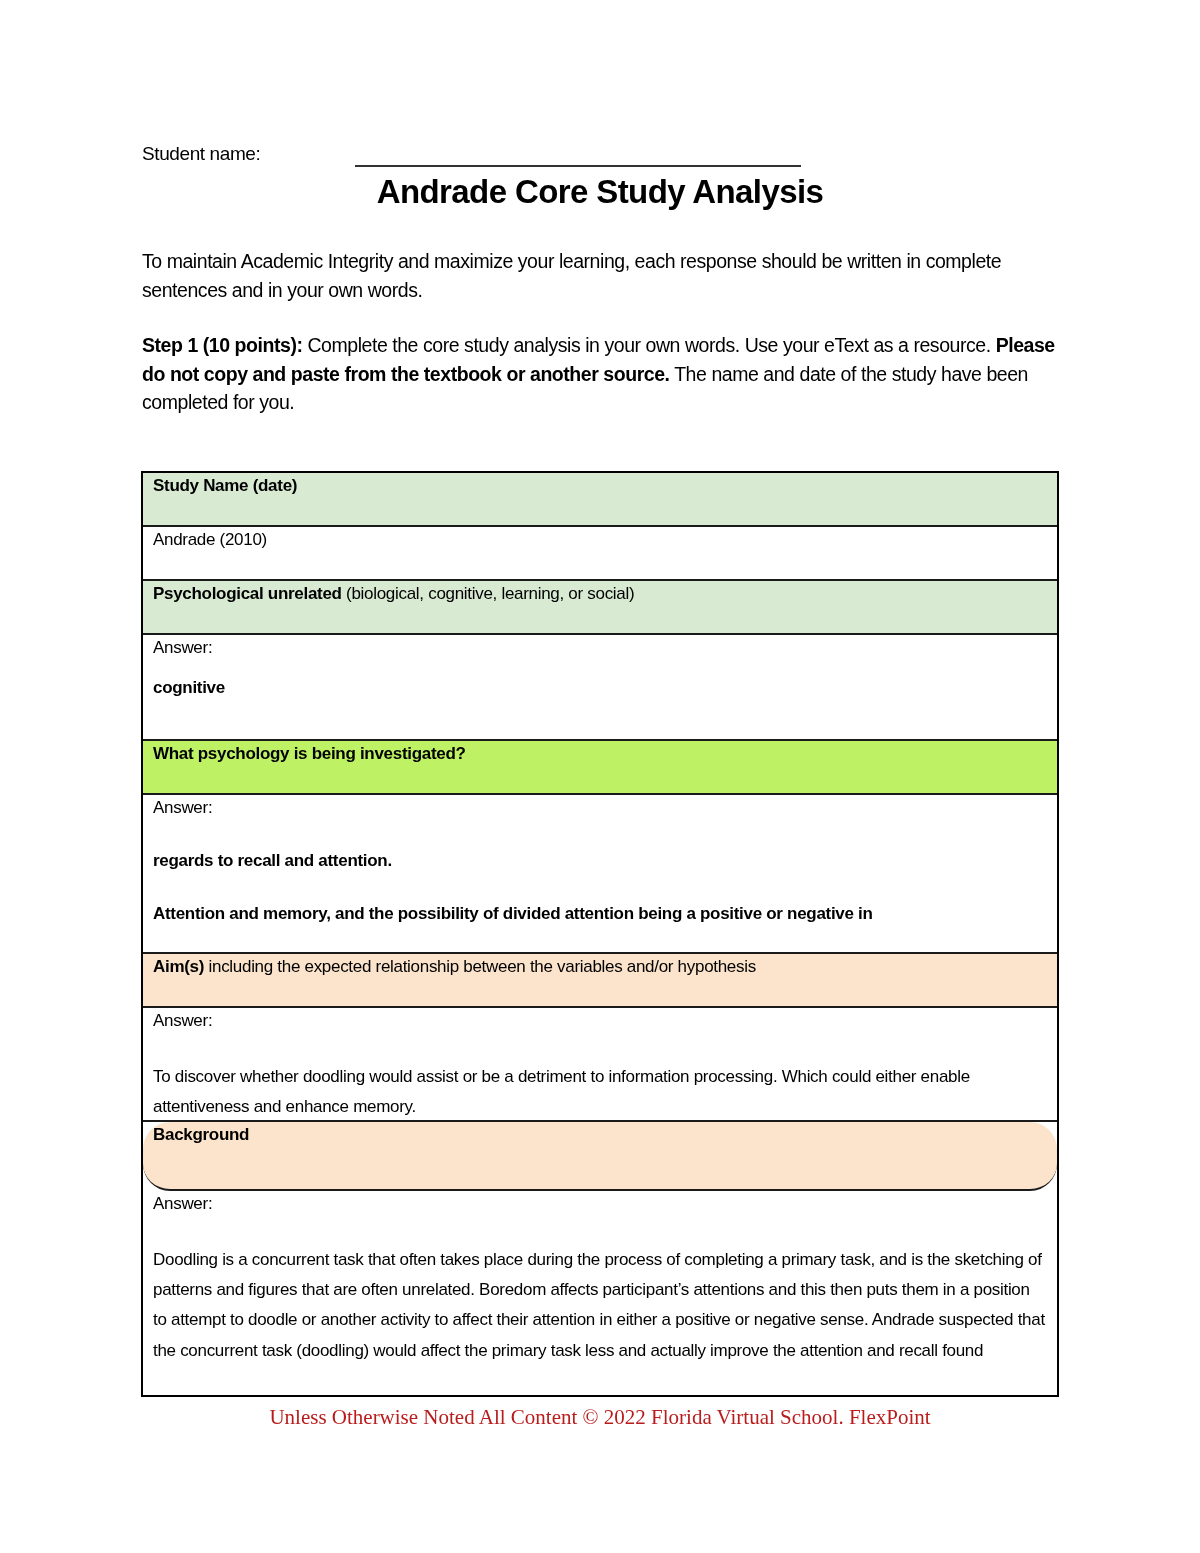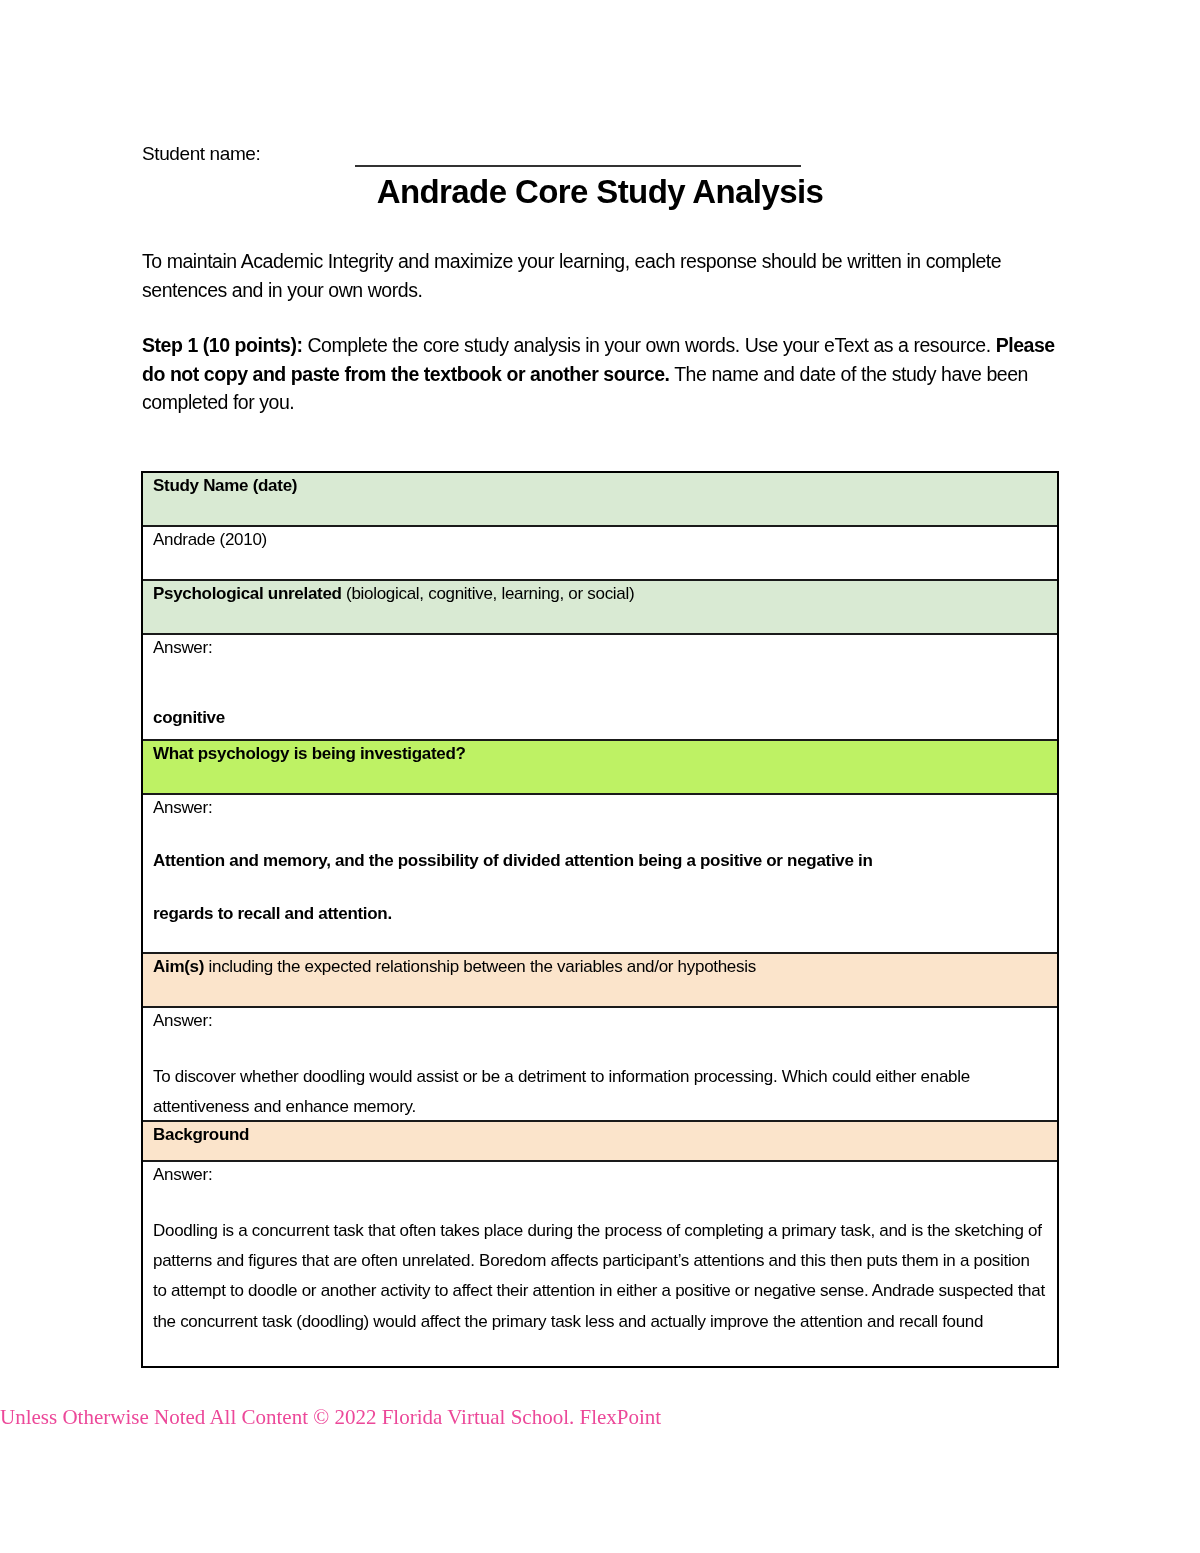--- a/index.html
+++ b/index.html
@@ -83,25 +83,25 @@
     .row b { font-weight: bold; }
     .answer-label { display: block; }
     .answer-text { display: block; }
     .bold-text { font-weight: bold; }
 
     .footer {
       position: absolute;
       left: 0;
       width: 1200px;
       top: 1403px;
-      text-align: left;
+      text-align: center;
       font-family: "Liberation Serif", "DejaVu Serif", serif;
       font-size: 21px;
       line-height: 28px;
-      color: #ec4899;
+      color: #b91c1c;
     }
   </style>
 </head>
 <body>
 
 <div class="student-row">
   <span class="student-label">Student name:</span>
   <div class="student-line"></div>
 </div>
 
@@ -122,43 +122,43 @@
   <div class="row white" style="height:54px;">
     <span>Andrade (2010)</span>
   </div>
 
   <div class="row green" style="height:54px;">
     <b>Psychological unrelated</b><span> (biological, cognitive, learning, or social)</span>
   </div>
 
   <div class="row white" style="height:106px;">
     <span class="answer-label">Answer:</span>
-    <span class="answer-text bold-text" style="margin-top:48px;">cognitive</span>
+    <span class="answer-text bold-text" style="margin-top:18px;">cognitive</span>
   </div>
 
   <div class="row peach-light" style="height:54px;">
     <b>What psychology is being investigated?</b>
   </div>
 
   <div class="row white" style="height:159px;">
     <span class="answer-label">Answer:</span>
+    <span class="answer-text bold-text" style="margin-top:31px;">regards to recall and attention.</span>
     <span class="answer-text bold-text" style="margin-top:31px;">Attention and memory, and the possibility of divided attention being a positive or negative in</span>
-    <span class="answer-text bold-text" style="margin-top:31px;">regards to recall and attention.</span>
   </div>
 
   <div class="row peach" style="height:54px;">
     <b>Aim(s)</b><span> including the expected relationship between the variables and/or hypothesis</span>
   </div>
 
   <div class="row white" style="height:114px;">
     <span class="answer-label">Answer:</span>
     <span class="answer-text" style="margin-top:30px; line-height:30px;">To discover whether doodling would assist or be a detriment to information processing. Which could either enable attentiveness and enhance memory.</span>
   </div>
 
-  <div class="row peach" style="height:40px;">
+  <div class="row peach" style="height:69px;border-radius:27px;">
     <b>Background</b>
   </div>
 
   <div class="row white" style="height:204px; overflow:hidden;">
     <span class="answer-label">Answer:</span>
     <span class="answer-text" style="margin-top:30px; line-height:30.2px;">Doodling is a concurrent task that often takes place during the process of completing a primary task, and is the sketching of patterns and figures that are often unrelated. Boredom affects participant’s attentions and this then puts them in a position to attempt to doodle or another activity to affect their attention in either a positive or negative sense. Andrade suspected that the concurrent task (doodling) would affect the primary task less and actually improve the attention and recall found</span>
   </div>
 
 </div>
 

